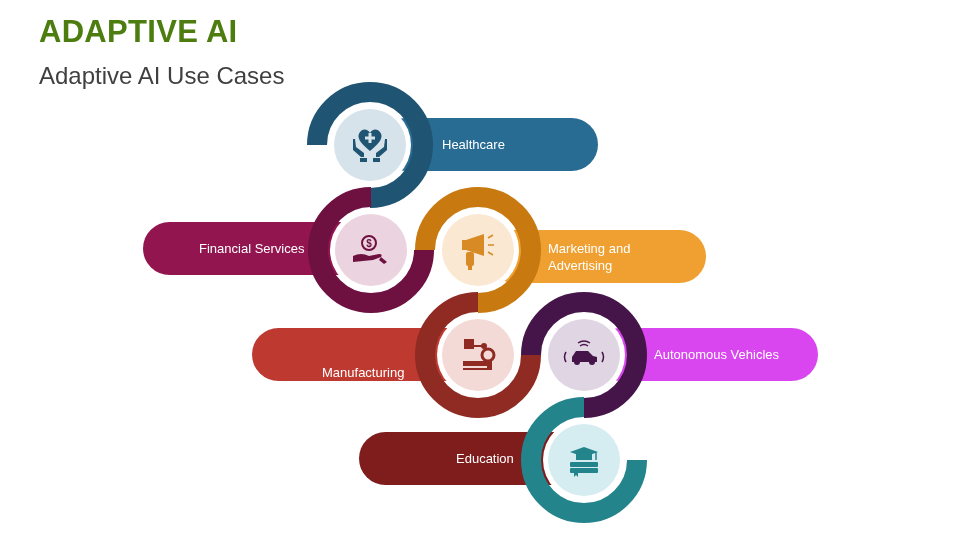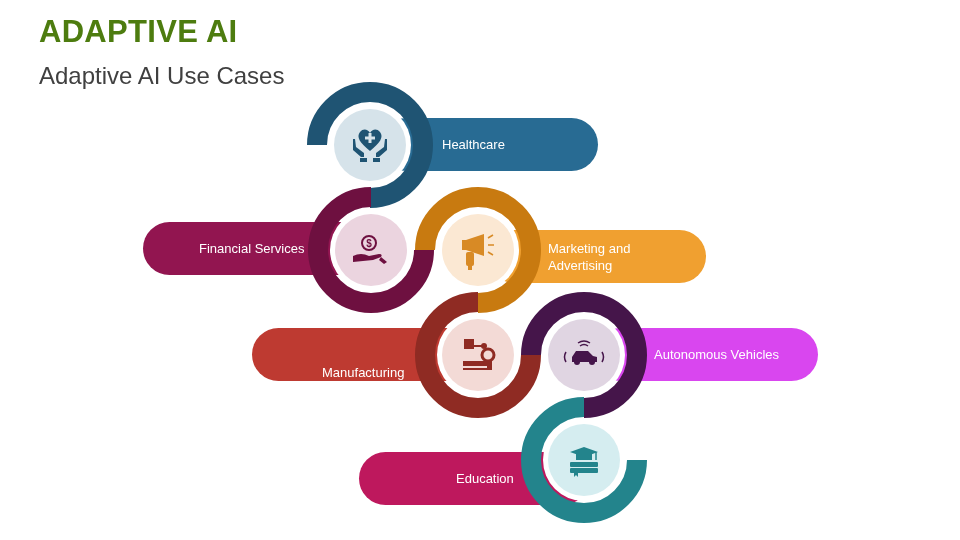--- a/index.html
+++ b/index.html
@@ -49,21 +49,21 @@
 </div>
 
 <div class="bar left" style="left:252px; top:328px; width:230px; background:#BE3A31;">
   <span class="label" style="left:70px;margin-top:35px;">Manufacturing</span>
 </div>
 
 <div class="bar right" style="left:594px; top:328px; width:224px; background:#d946ef;">
   <span class="label" style="left:60px;">Autonomous Vehicles</span>
 </div>
 
-<div class="bar left" style="left:359px; top:432px; width:230px; background:#be185d;margin-top:20px;">
+<div class="bar left" style="left:359px; top:432px; width:230px; background:#7f1d1d;">
   <span class="label" style="left:97px;">Education</span>
 </div>
 
 <svg class="rings" width="960" height="540" viewBox="0 0 960 540">
 
   <g>
     <path d="M 317 145 A 53 53 0 1 1 370 198" fill="none" stroke="#1F5473" stroke-width="20"></path>
     <circle cx="370" cy="145" r="41" fill="#ffffff"></circle>
     <circle cx="370" cy="145" r="36" fill="#D6E3EA"></circle>
   </g>

